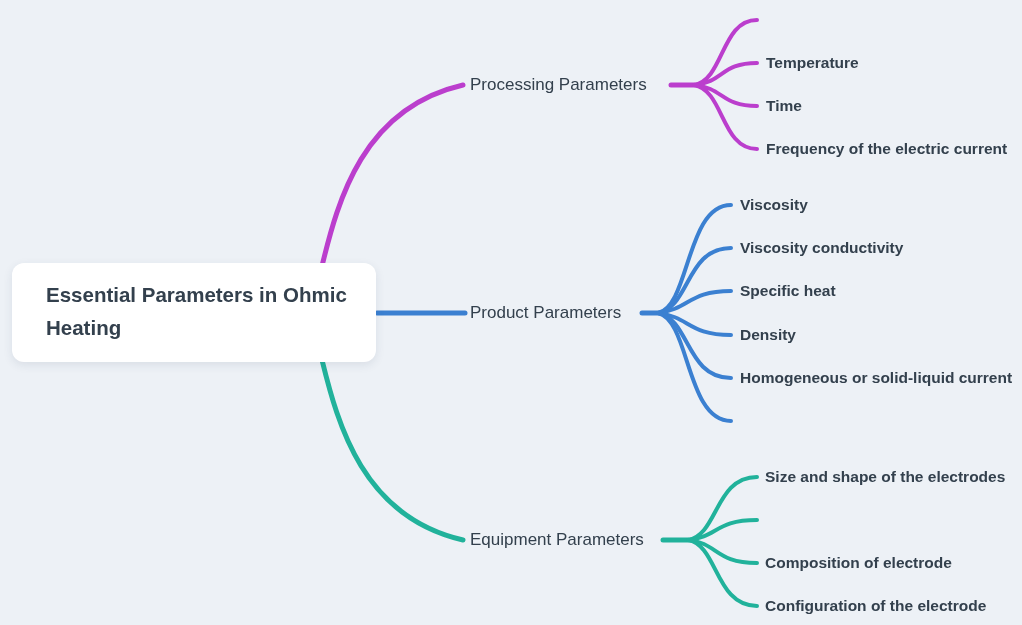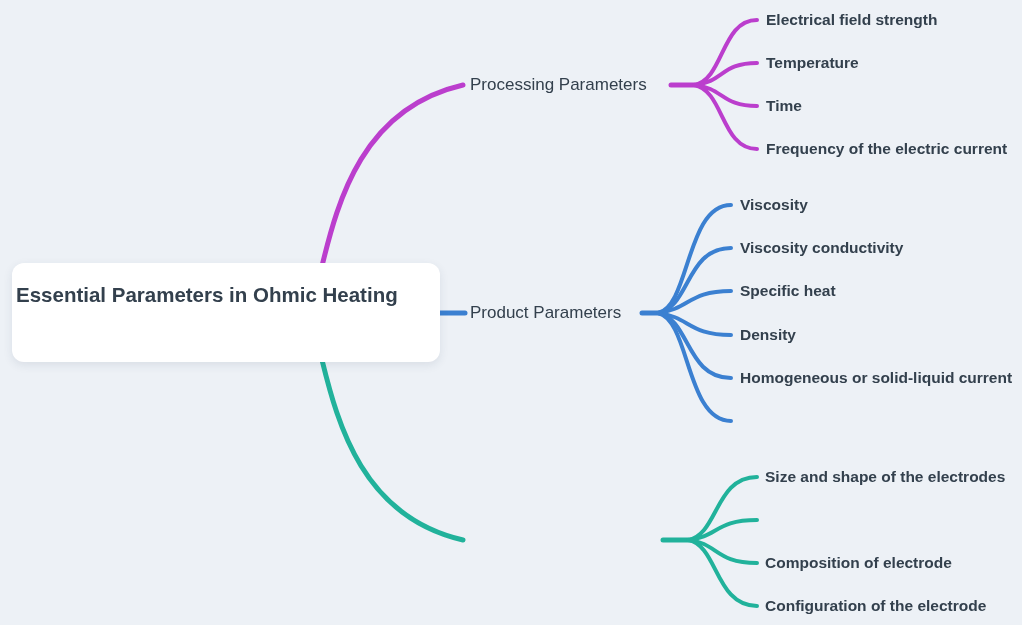--- a/index.html
+++ b/index.html
@@ -24,26 +24,26 @@
   .stage svg{position:absolute;left:0;top:0;}
   path{fill:none;stroke-linecap:round;}
   .stroke-processing{stroke:var(--processing);}
   .stroke-product{stroke:var(--product);}
   .stroke-equipment{stroke:var(--equipment);}
   .w-main{stroke-width:5px;}
   .w-fan{stroke-width:4px;}
   .root-node{
     position:absolute;
     left:12px;top:263px;
-    width:428px;height:99px;
+    width:364px;height:99px;
     box-sizing:border-box;
     background:var(--node-bg);
     border-radius:12px;
     box-shadow:0 3px 10px rgba(40,55,90,0.10);
-    padding:15px 18px 0 4px;
+    padding:15px 18px 0 34px;
     font-size:20.5px;line-height:33px;
     font-weight:600;
     color:var(--text);
     cursor:pointer;
   }
   .branch-label{
     position:absolute;
     transform:translateY(-50%);
     font-size:17px;
     font-weight:400;
@@ -91,22 +91,22 @@
     <path class="stroke-equipment w-fan" d="M 688 540 C 718 543, 715 563, 757 563"></path>
     <path class="stroke-equipment w-fan" d="M 688 540 C 718 545, 715 606, 757 606"></path>
   </svg>
 
   <div class="root-node">
     <span>Essential Parameters in Ohmic Heating</span>
   </div>
 
   <div class="branch-label" style="left:470px;top:85px">Processing Parameters</div>
   <div class="branch-label" style="left:470px;top:313px">Product Parameters</div>
+  <div class="branch-label" style="left:470px;top:540px">Equipment Parameters</div>
 
-  <div class="leaf-label" style="left:766px;top:20px">Electrical field strength</div>
   <div class="leaf-label" style="left:766px;top:63px">Temperature</div>
   <div class="leaf-label" style="left:766px;top:106px">Time</div>
   <div class="leaf-label" style="left:766px;top:149px">Frequency of the electric current</div>
 
   <div class="leaf-label" style="left:740px;top:205px">Viscosity</div>
   <div class="leaf-label" style="left:740px;top:248px">Viscosity conductivity</div>
   <div class="leaf-label" style="left:740px;top:291px">Specific heat</div>
   <div class="leaf-label" style="left:740px;top:335px">Density</div>
   <div class="leaf-label" style="left:740px;top:378px">Homogeneous or solid-liquid current</div>
 

